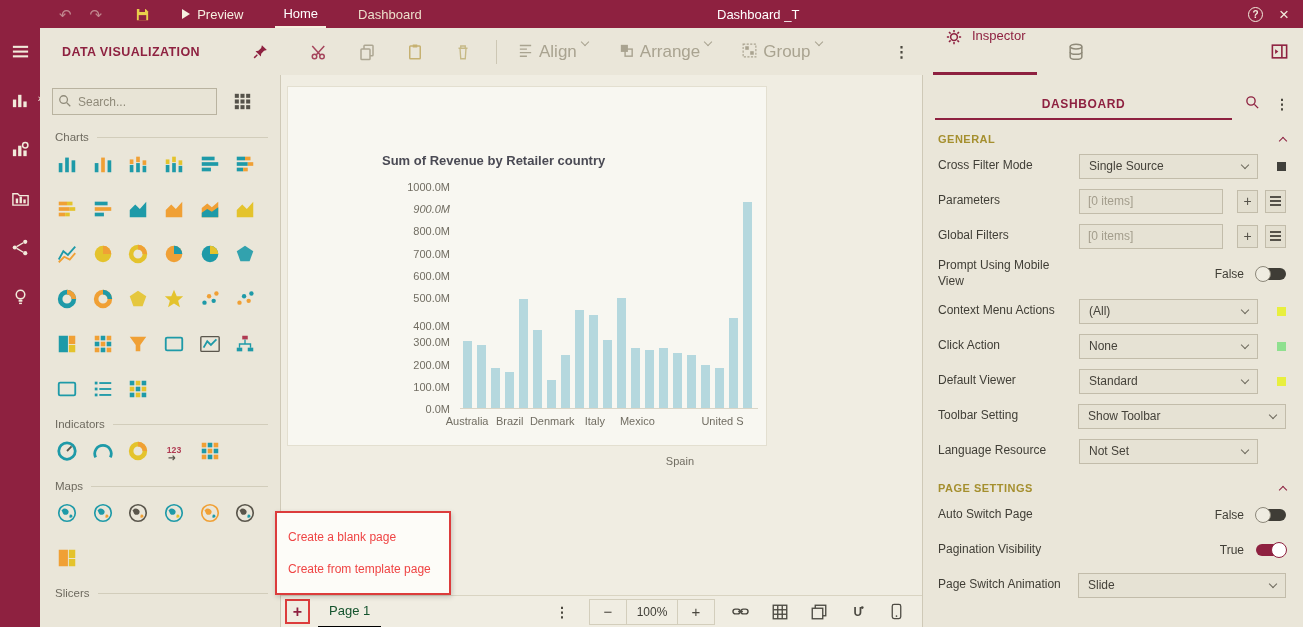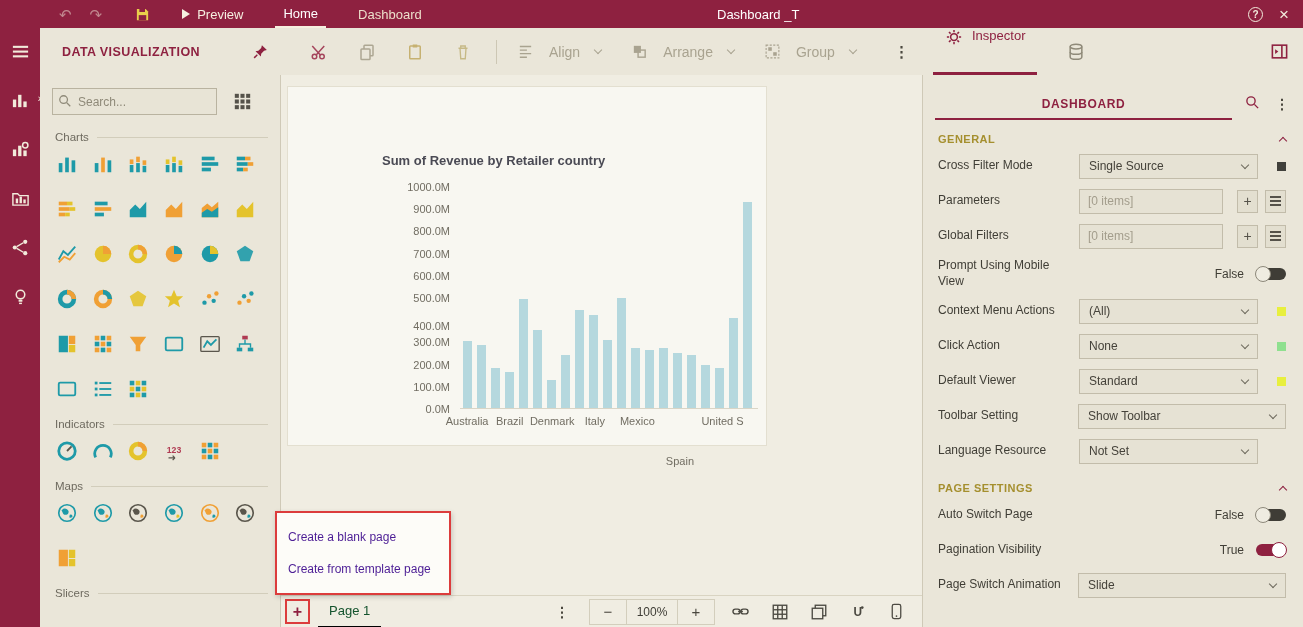--- a/index.html
+++ b/index.html
@@ -23,21 +23,21 @@
 .sidebar{position:absolute;left:0;top:28px;width:40px;bottom:0;background:#8e2140;display:flex;flex-direction:column;align-items:center;padding-top:13px;gap:29px;z-index:10}
 .sb-item{position:relative;width:22px;height:20px;display:flex;align-items:center;justify-content:center}
 .sb-caret{position:absolute;right:-10px;top:3px;font-size:10px;color:#f2ebdb}
 
 .toolbar{position:absolute;left:40px;top:28px;right:0;height:47px;display:flex;align-items:center;padding-left:22px}
 .dv-title{font-size:12.5px;font-weight:bold;color:#8e2140;letter-spacing:.4px}
 .tbtn{display:flex;align-items:center;justify-content:center;width:22px;height:22px}
 .pin{margin-left:50px}
 .edit-grp{display:flex;align-items:center;gap:26px;margin-left:36px}
 .tsep{width:1px;height:24px;background:#cdc7b4;margin-left:22px}
-.menu-grp{display:flex;align-items:center;gap:15px;margin-left:20px;color:#a9a390;font-size:14px}
+.menu-grp{display:flex;align-items:flex-start;gap:5px;margin-left:20px;color:#a9a390;font-size:17px}
 .menu-grp+.menu-grp{margin-left:30px}
 .chev{width:6px;height:6px;border-right:1.6px solid currentColor;border-bottom:1.6px solid currentColor;display:inline-block;transform:rotate(45deg);margin-top:-3px}
 .chev.up{transform:rotate(-135deg);margin-top:3px}
 .tb-ellipsis{position:absolute;left:848px;top:0;height:100%;display:flex;align-items:center;font-size:15px;font-weight:bold;color:#4a473e;padding:0 6px}
 .insp-tab{position:absolute;left:893px;top:0;height:100%;display:flex;align-items:flex-start;gap:9px;padding:0 12px;border-bottom:3px solid #8e2140;color:#8e2140;font-size:13px}
 .db-btn{position:absolute;left:1018px;top:0;height:100%;display:flex;align-items:center;padding:0 8px}
 .panel-toggle{position:absolute;right:14px;top:0;height:100%;display:flex;align-items:center}
 
 .left-panel{position:absolute;left:40px;top:75px;width:240px;bottom:0;padding:13px 10px 0 12px;overflow:hidden}
 .search-row{display:flex;align-items:center}
@@ -56,21 +56,21 @@
 .w-title{position:absolute;left:94px;top:66px;font-size:13px;font-weight:bold;color:#4a4a54}
 .plot{position:absolute;left:172px;top:100px;width:298px;height:222px;border-bottom:1px solid #d9d5c6}
 .bars{position:absolute;left:3px;bottom:0;right:0;top:0;display:flex;align-items:flex-end;gap:5px}
 .bar{width:9px}
 .yaxis{position:absolute;left:100px;top:100px;width:66px;height:222px}
 .yaxis span{position:absolute;right:4px;font-size:11px;color:#716d62;white-space:nowrap}
 .xlabels{position:absolute;left:172px;top:328px;width:298px;height:16px}
 .xlabels span{position:absolute;transform:translateX(-50%);font-size:11px;color:#716d62;white-space:nowrap}
 
 .popup{position:absolute;left:-6px;bottom:32px;width:176px;height:84px;background:#fdfcf8;border:2px solid #dc3c3c;box-shadow:1px 2px 5px rgba(0,0,0,.18);display:flex;flex-direction:column;justify-content:space-evenly;padding:0 11px;z-index:8}
-.popup div{font-size:12px;color:#4c1d95;cursor:pointer}
+.popup div{font-size:12px;color:#ef4444;cursor:pointer}
 
 .page-bar{position:absolute;left:0;right:0;bottom:0;height:32px;border-top:1px solid #d9d4c2;display:flex;align-items:center;padding:0 16px 0 4px}
 .add-page{width:25px;height:25px;border:2px solid #dc3c3c;display:flex;align-items:center;justify-content:center;color:#8e2140;font-weight:bold;font-size:16px;line-height:1;background:transparent;cursor:pointer;margin-right:8px}
 .page-tab{height:100%;display:flex;align-items:center;padding:16px 11px;border-bottom:3px solid #000000;color:#14532d;font-size:13px;cursor:pointer}
 .pb-spacer{flex:1}
 .pb-more{font-size:14px;font-weight:bold;color:#4a473e;padding:0 8px;margin-right:12px}
 .zoom{display:flex;align-items:center;height:26px;border:1px solid #d3cebc;margin-right:16px}
 .zoom .zbtn{width:36px;text-align:center;font-size:15px;color:#4a473e;cursor:pointer}
 .zoom .zval{width:52px;text-align:center;font-size:12px;color:#3e3c35;border-left:1px solid #d3cebc;border-right:1px solid #d3cebc;line-height:24px}
 .pb-icons{display:flex;align-items:center;gap:20px}
@@ -632,21 +632,21 @@
         <i></i>
       </div>
     </div>
 </aside>
 
 <main class="canvas">
   <div class="widget">
     <div class="w-title">Sum of Revenue by Retailer country</div>
     <div class="yaxis" id="yaxis">
         <span style="top: -6px;">1000.0M</span>
-        <span style="top: 16.2px;">900.0M</span>
+        <span style="top: 16.2px; font-style: italic;">900.0M</span>
         <span style="top: 38.4px;">800.0M</span>
         <span style="top: 60.6px;">700.0M</span>
         <span style="top: 82.8px;">600.0M</span>
         <span style="top: 105px;">500.0M</span>
         <span style="top: 133px;">400.0M</span>
         <span style="top: 149.4px;">300.0M</span>
         <span style="top: 171.6px;">200.0M</span>
         <span style="top: 193.8px;">100.0M</span>
         <span style="top: 216px;">0.0M</span>
       </div>

